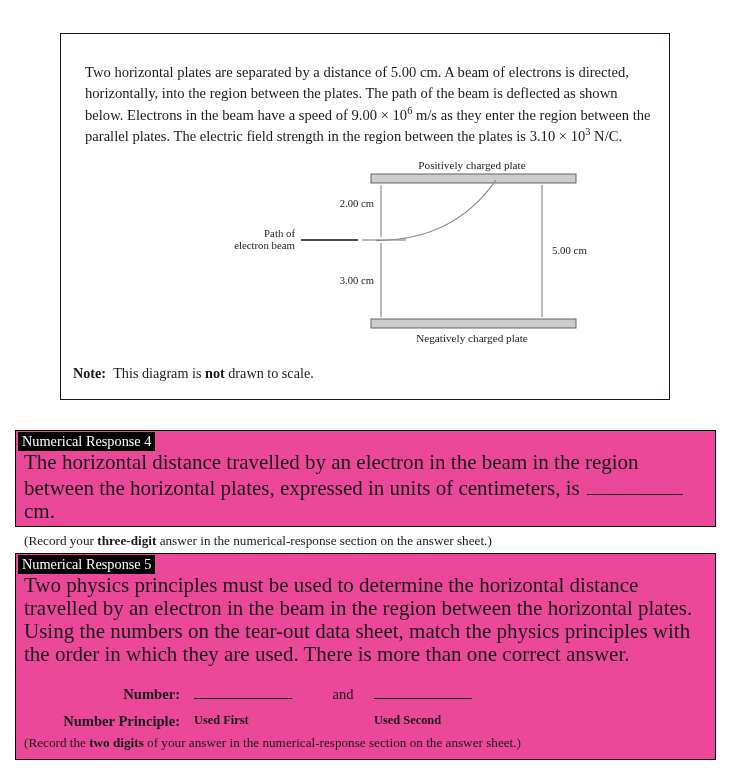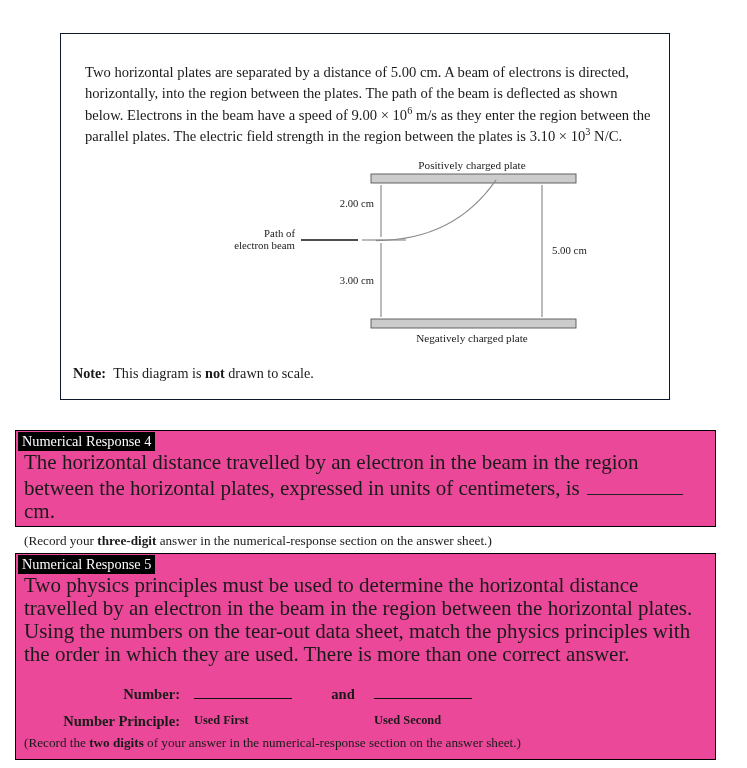--- a/index.html
+++ b/index.html
@@ -136,21 +136,21 @@
   .ans-caption {
     display: block;
     font-weight: bold;
     font-size: 12.4px;
     line-height: 15px;
     white-space: nowrap;
   }
   .ans-and {
     width: 62px;
     text-align: center;
-    font-weight: bold;
+    font-weight: normal;
     font-size: 14.6px;
     padding-bottom: 1px;
   }
 </style>
 </head>
 <body>
 
 <div id="stem-box">
 
   <p id="stem-text"><span>Two horizontal plates are separated by a distance of 5.00 cm. A beam of electrons is directed, horizontally, into the region between the plates. The path of the beam is deflected as shown below. Electrons in the beam have a speed of 9.00 × 10</span><span class="sup">6</span><span> m/s as they enter the region between the parallel plates. The electric field strength in the region between the plates is 3.10 × 10</span><span class="sup">3</span><span> N/C.</span></p>

